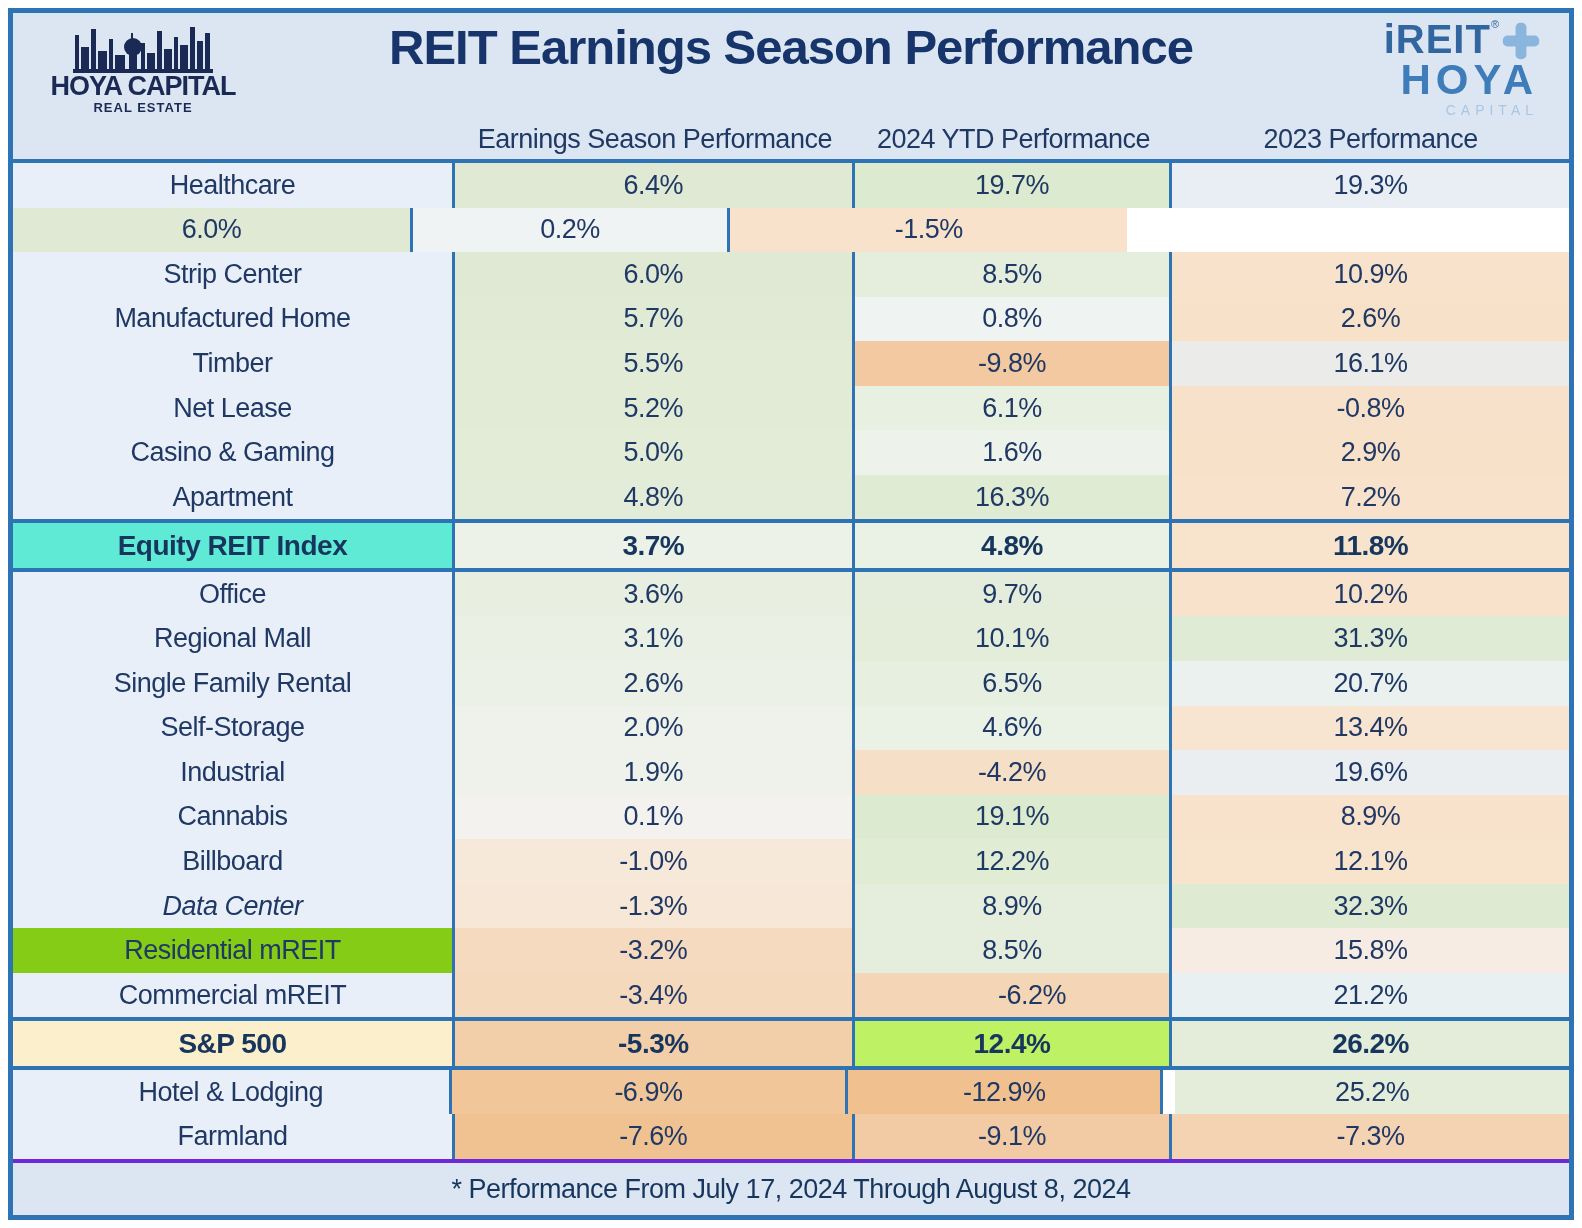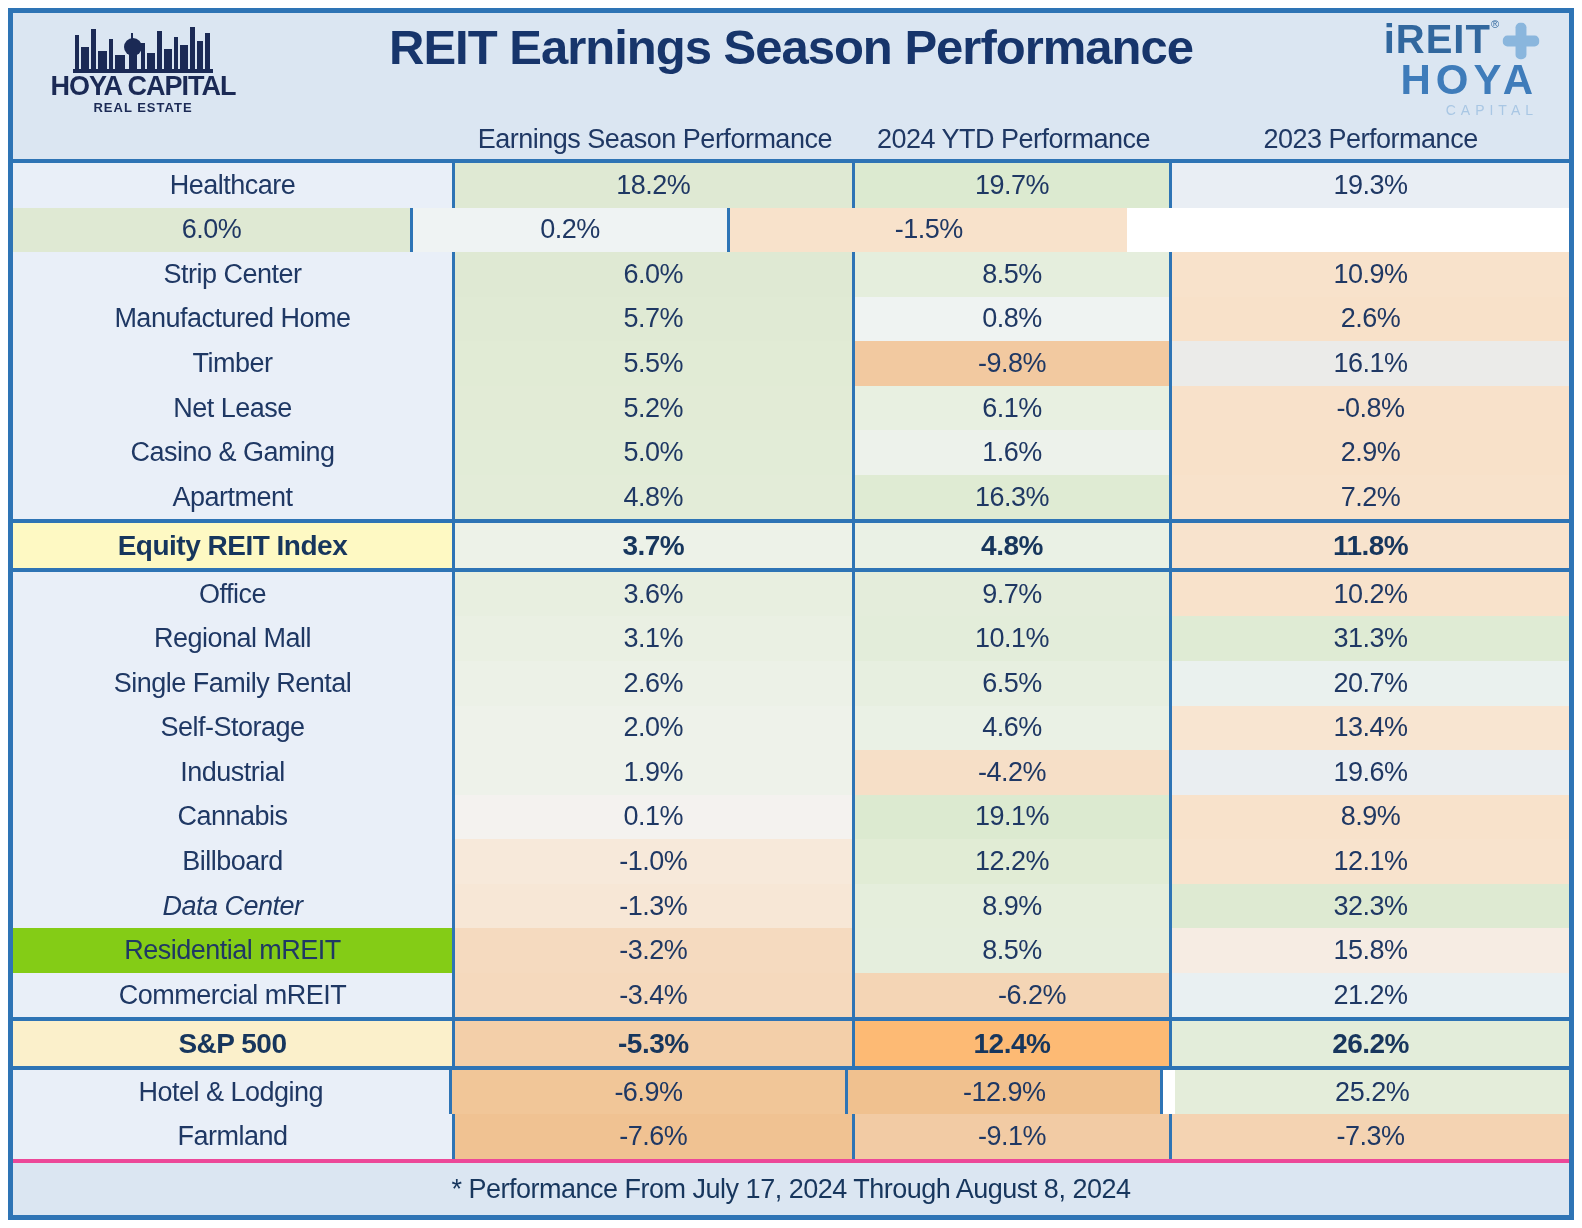--- a/index.html
+++ b/index.html
@@ -33,21 +33,21 @@
   .row{flex:1;display:flex;align-items:stretch;}
   .cell{display:flex;align-items:center;justify-content:center;
         font-size:27px;color:#1f3864;letter-spacing:-0.5px;box-sizing:border-box;}
   .cell.label{width:28.4%;border-right:3px solid #2e74b5;}
   .cell.c1{width:25.7%;border-right:3px solid #2e74b5;}
   .cell.c2{width:20.4%;border-right:3px solid #2e74b5;}
   .cell.c3{width:25.5%;}
   .row.emph{border-top:4px solid #2e74b5;border-bottom:4px solid #2e74b5;}
   .row.emph .cell{font-weight:bold;font-size:28px;color:#17365d;}
   
-  .footer{flex:none;height:52px;border-top:4px solid #ec4899;background:#dbe6f2;
+  .footer{flex:none;height:52px;border-top:4px solid #6d28d9;background:#dbe6f2;
           display:flex;align-items:center;justify-content:center;
           font-size:27px;color:#17365d;letter-spacing:-0.5px;}
 </style>
 </head>
 <body>
 
 <div class="page">
   <div class="frame">
 
     <div class="header">
@@ -100,21 +100,21 @@
         <div class="hcell hc0"></div>
         <div class="hcell hc1">Earnings Season Performance</div>
         <div class="hcell hc2">2024 YTD Performance</div>
         <div class="hcell hc3">2023 Performance</div>
       </div>
     </div>
 
     <div class="rows" id="rows">
         <div class="row">
     <div class="cell label" style="background: rgb(233, 239, 248);">Healthcare</div>
-    <div class="cell c1" style="background: rgb(223, 233, 211);">18.2%</div>
+    <div class="cell c1" style="background: rgb(223, 233, 211);">6.4%</div>
     <div class="cell c2" style="background: rgb(220, 234, 208);">19.7%</div>
     <div class="cell c3" style="background: rgb(233, 238, 244);">19.3%</div>
   </div>
         <div class="row">
     <div class="cell c1" style="background: rgb(223, 233, 211);">6.0%</div>
     <div class="cell c2" style="background: rgb(239, 243, 243);">0.2%</div>
     <div class="cell c3" style="background: rgb(248, 226, 203);">-1.5%</div>
   </div>
         <div class="row">
     <div class="cell label" style="background: rgb(233, 239, 248);">Strip Center</div>
@@ -146,21 +146,21 @@
     <div class="cell c2" style="background: rgb(237, 242, 235);">1.6%</div>
     <div class="cell c3" style="background: rgb(248, 225, 201);">2.9%</div>
   </div>
         <div class="row">
     <div class="cell label" style="background: rgb(233, 239, 248);">Apartment</div>
     <div class="cell c1" style="background: rgb(227, 236, 216);">4.8%</div>
     <div class="cell c2" style="background: rgb(223, 235, 211);">16.3%</div>
     <div class="cell c3" style="background: rgb(248, 226, 203);">7.2%</div>
   </div>
         <div class="row emph">
-    <div class="cell label" style="background: #fef9c3;">Equity REIT Index</div>
+    <div class="cell label" style="background: #5eead4;">Equity REIT Index</div>
     <div class="cell c1" style="background: rgb(237, 242, 232);">3.7%</div>
     <div class="cell c2" style="background: rgb(234, 241, 229);">4.8%</div>
     <div class="cell c3" style="background: rgb(248, 227, 205);">11.8%</div>
   </div>
         <div class="row">
     <div class="cell label" style="background: rgb(233, 239, 248);">Office</div>
     <div class="cell c1" style="background: rgb(232, 239, 224);">3.6%</div>
     <div class="cell c2" style="background: rgb(228, 237, 219);">9.7%</div>
     <div class="cell c3" style="background: rgb(248, 226, 203);">10.2%</div>
   </div>
@@ -214,21 +214,21 @@
   </div>
         <div class="row">
     <div class="cell label" style="background: rgb(233, 239, 248);">Commercial mREIT</div>
     <div class="cell c1" style="background: rgb(245, 217, 189);">-3.4%</div>
     <div class="cell c2" style="background: rgb(244, 213, 181); padding-left: 40px;">-6.2%</div>
     <div class="cell c3" style="background: rgb(233, 240, 242);">21.2%</div>
   </div>
         <div class="row emph">
     <div class="cell label" style="background: rgb(251, 240, 203);">S&amp;P 500</div>
     <div class="cell c1" style="background: rgb(243, 207, 169);">-5.3%</div>
-    <div class="cell c2" style="background: #fdba74;">12.4%</div>
+    <div class="cell c2" style="background: #bef264;">12.4%</div>
     <div class="cell c3" style="background: rgb(227, 237, 218);">26.2%</div>
   </div>
         <div class="row">
     <div class="cell label" style="background: rgb(233, 239, 248);">Hotel &amp; Lodging</div>
     <div class="cell c1" style="background: rgb(241, 198, 152);">-6.9%</div>
     <div class="cell c2" style="background: rgb(240, 193, 143);">-12.9%</div>
     <div class="cell c3" style="background: rgb(228, 237, 218); margin-left: 12px;">25.2%</div>
   </div>
         <div class="row">
     <div class="cell label" style="background: rgb(233, 239, 248);">Farmland</div>

